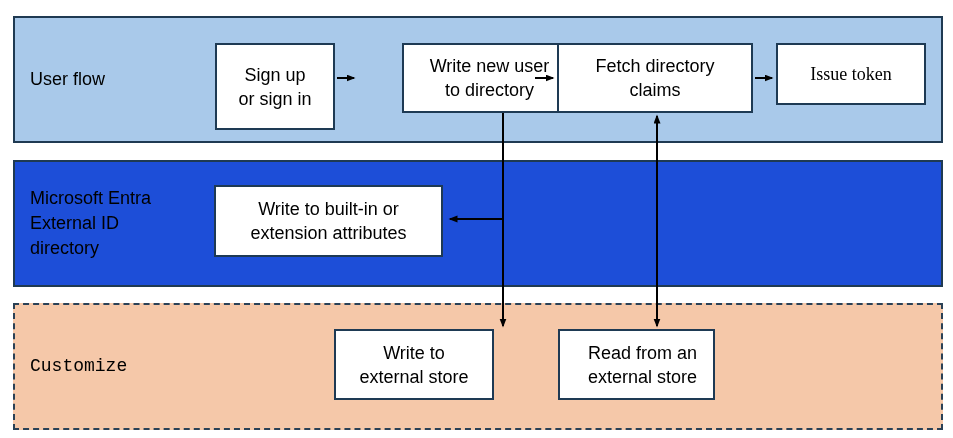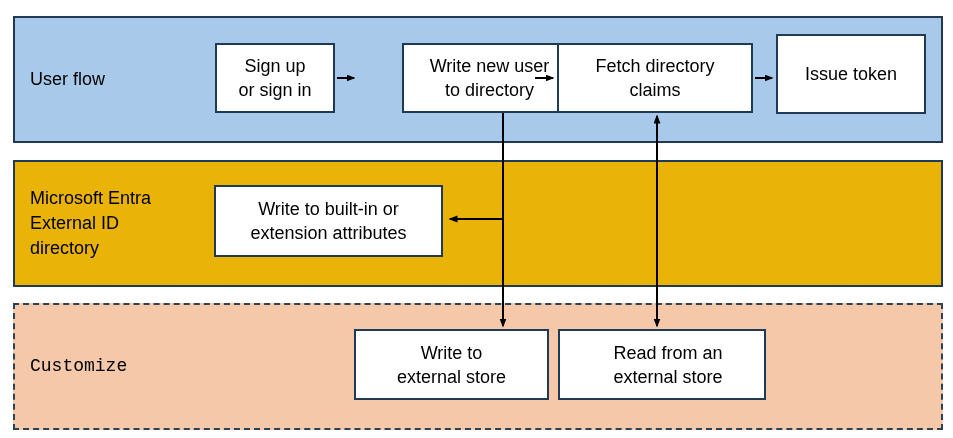--- a/index.html
+++ b/index.html
@@ -39,46 +39,46 @@
     border: 2px solid #1E3A54;
     display: flex;
     align-items: center;
     justify-content: center;
     text-align: center;
     font-size: 18px;
     line-height: 24px;
     white-space: pre-line;
     z-index: 2;
   }
-  .n1 { left: 215px; top: 43px;  width: 120px; height: 70px; }
+  .n1 { left: 215px; top: 43px;  width: 120px; height: 87px; }
   .n2 { left: 358px; top: 43px;  width: 175px; height: 70px; margin-left: 44px; }
   .n3 { left: 557px; top: 43px;  width: 196px; height: 70px; }
-  .n4 { left: 776px; top: 34px;  width: 150px; height: 80px; }
+  .n4 { left: 776px; top: 43px;  width: 150px; height: 62px; font-family: Liberation Serif, serif; }
   .n5 { left: 214px; top: 185px; width: 229px; height: 72px; }
-  .n6 { left: 354px; top: 329px; width: 195px; height: 71px; }
-  .n7 { left: 558px; top: 329px; width: 208px; height: 71px; padding-left: 12px; }
+  .n6 { left: 334px; top: 329px; width: 160px; height: 71px; }
+  .n7 { left: 558px; top: 329px; width: 157px; height: 71px; padding-left: 12px; }
   .edges {
     position: absolute;
     left: 0; top: 0;
     width: 953px; height: 438px;
     z-index: 3;
     pointer-events: none;
   }
   .edge { stroke: #000000; stroke-width: 2; fill: none; }
 </style>
 </head>
 <body>
 
 <div class="canvas">
 
   <div class="lane lane-user-flow" style="background: rgb(169, 201, 234);">
     <div class="lane-label">User flow</div>
   </div>
 
-  <div class="lane lane-directory" style="background: #eab308;">
+  <div class="lane lane-directory" style="background: #1d4ed8;">
     <div class="lane-label">Microsoft Entra
 External ID
 directory</div>
   </div>
 
   <div class="lane lane-customize" style="background: rgb(245, 200, 169);">
     <div class="lane-label">Customize</div>
   </div>
 
   <div class="node n1">Sign up

